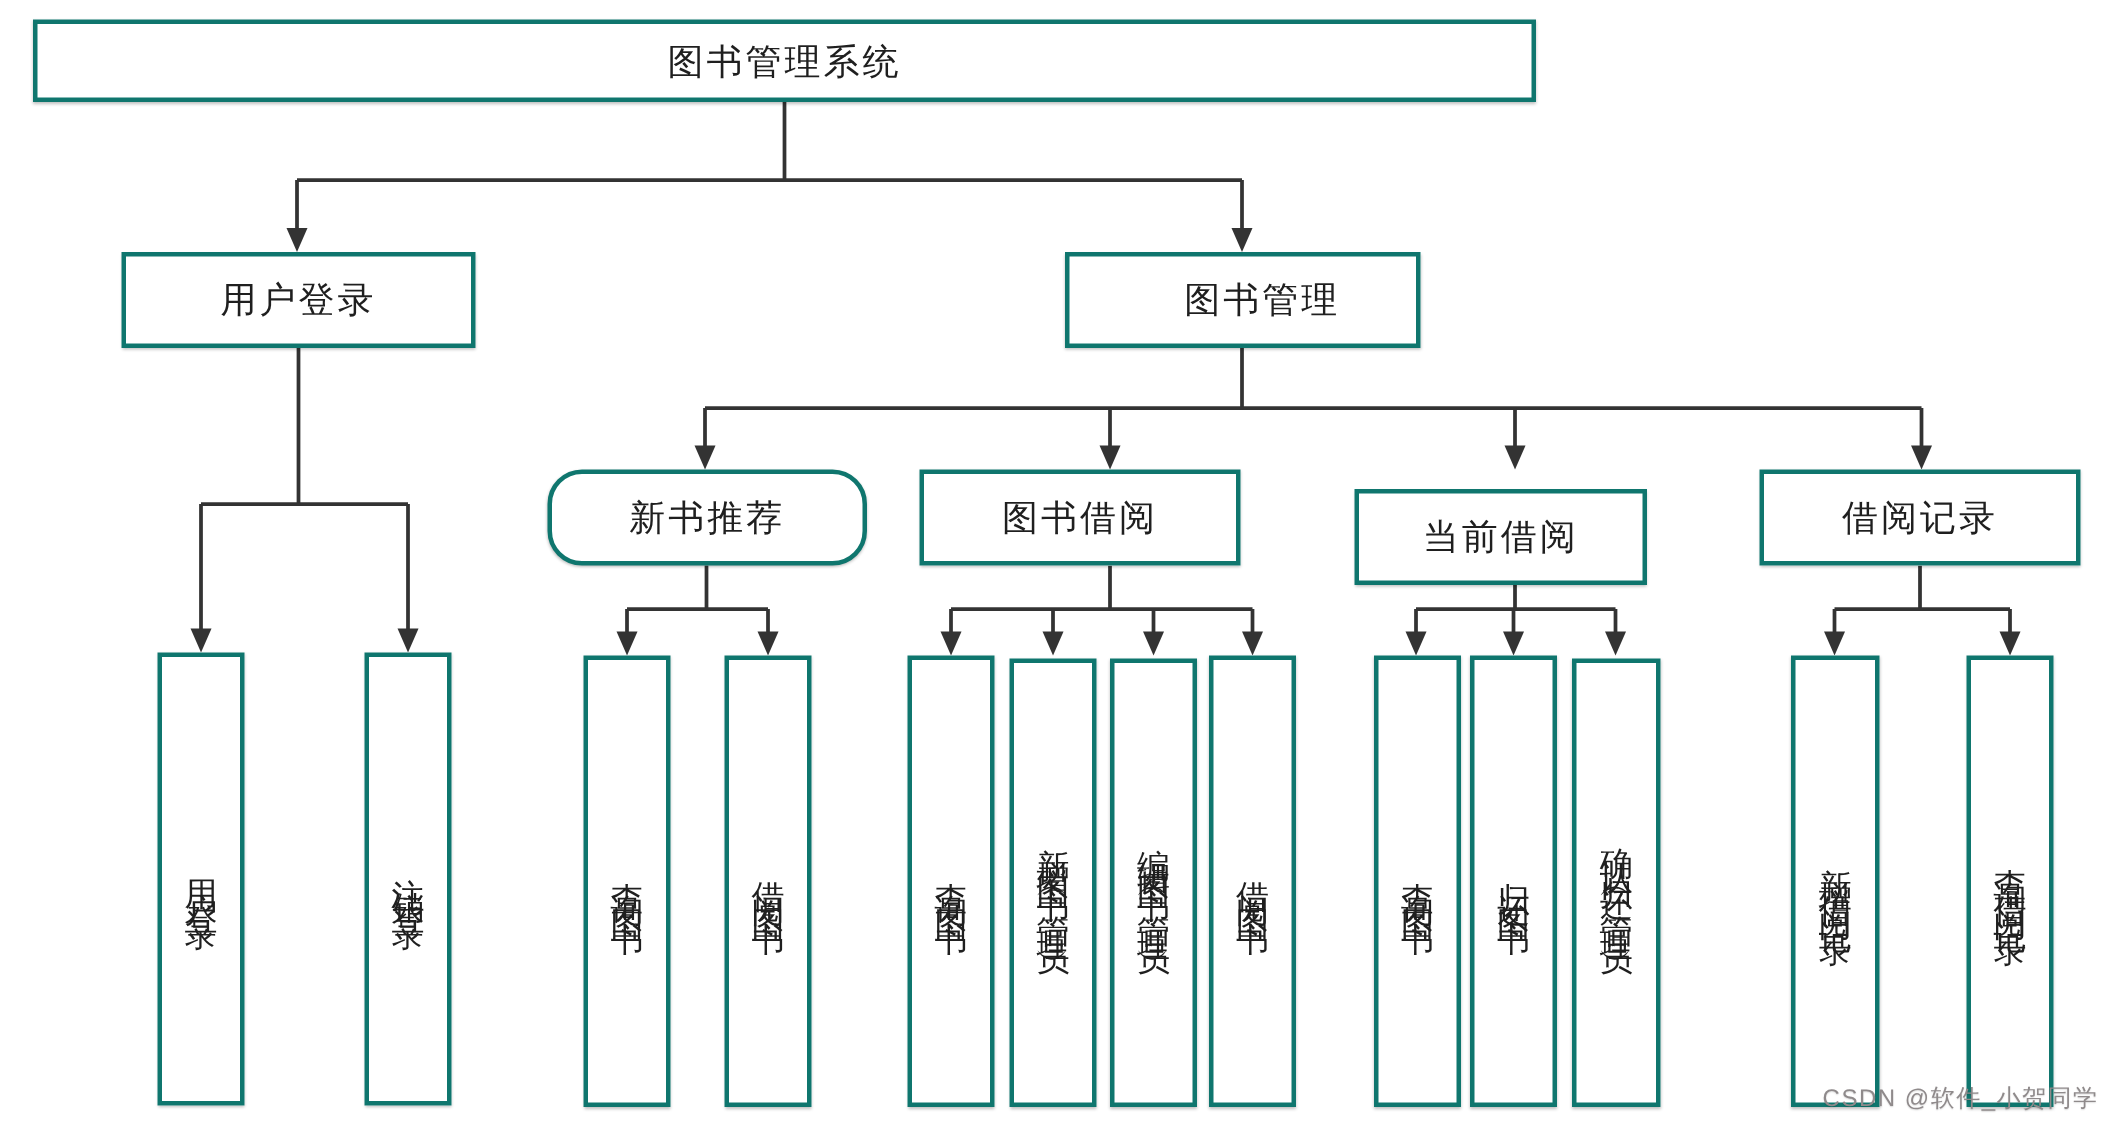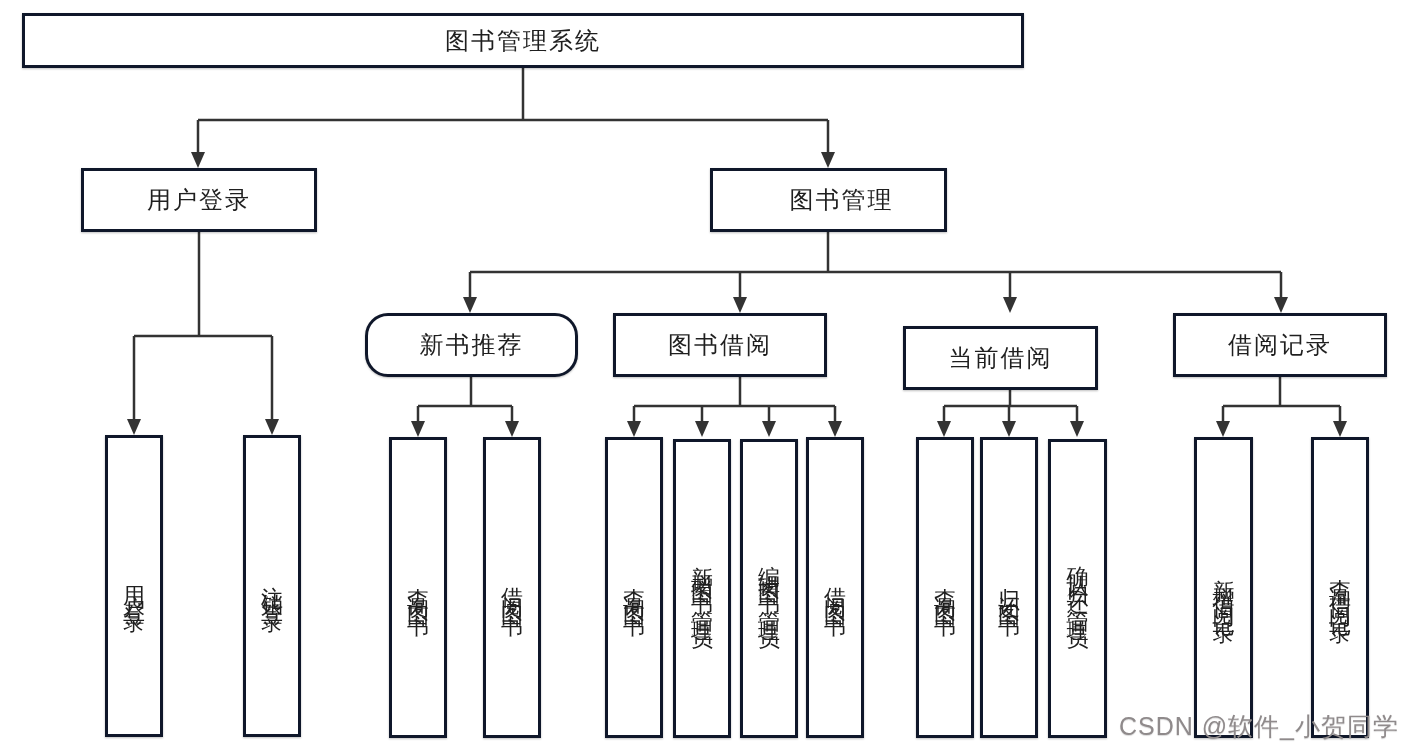--- a/index.html
+++ b/index.html
@@ -12,21 +12,21 @@
     overflow: hidden;
   }
   svg.connectors {
     position: absolute;
     left: 0; top: 0;
     width: 1405px; height: 747px;
   }
   .node {
     position: absolute;
     background: #ffffff;
-    border: 3px solid #0f172a;
+    border: 3px solid #0f766e;
     box-shadow: 0 1px 2px rgba(0,0,0,0.25);
     display: flex;
     align-items: center;
     justify-content: center;
     box-sizing: border-box;
     color: #1f1f1f;
   }
   .node.h span {
     font-size: 24px;
     letter-spacing: 2px;
@@ -37,21 +37,21 @@
     text-orientation: mixed;
     font-size: 22px;
     letter-spacing: 9px;
     line-height: 1;
     white-space: nowrap;
   }
   .watermark {
     position: absolute;
     right: 6px;
     bottom: 4px;
-    font-size: 25px;
+    font-size: 16px;
     color: #8f8a8b;
     letter-spacing: 1px;
     text-shadow: 0 1px 1px rgba(0,0,0,0.15);
     white-space: nowrap;
   }
 </style>
 </head>
 <body>
 
 <div class="canvas">

